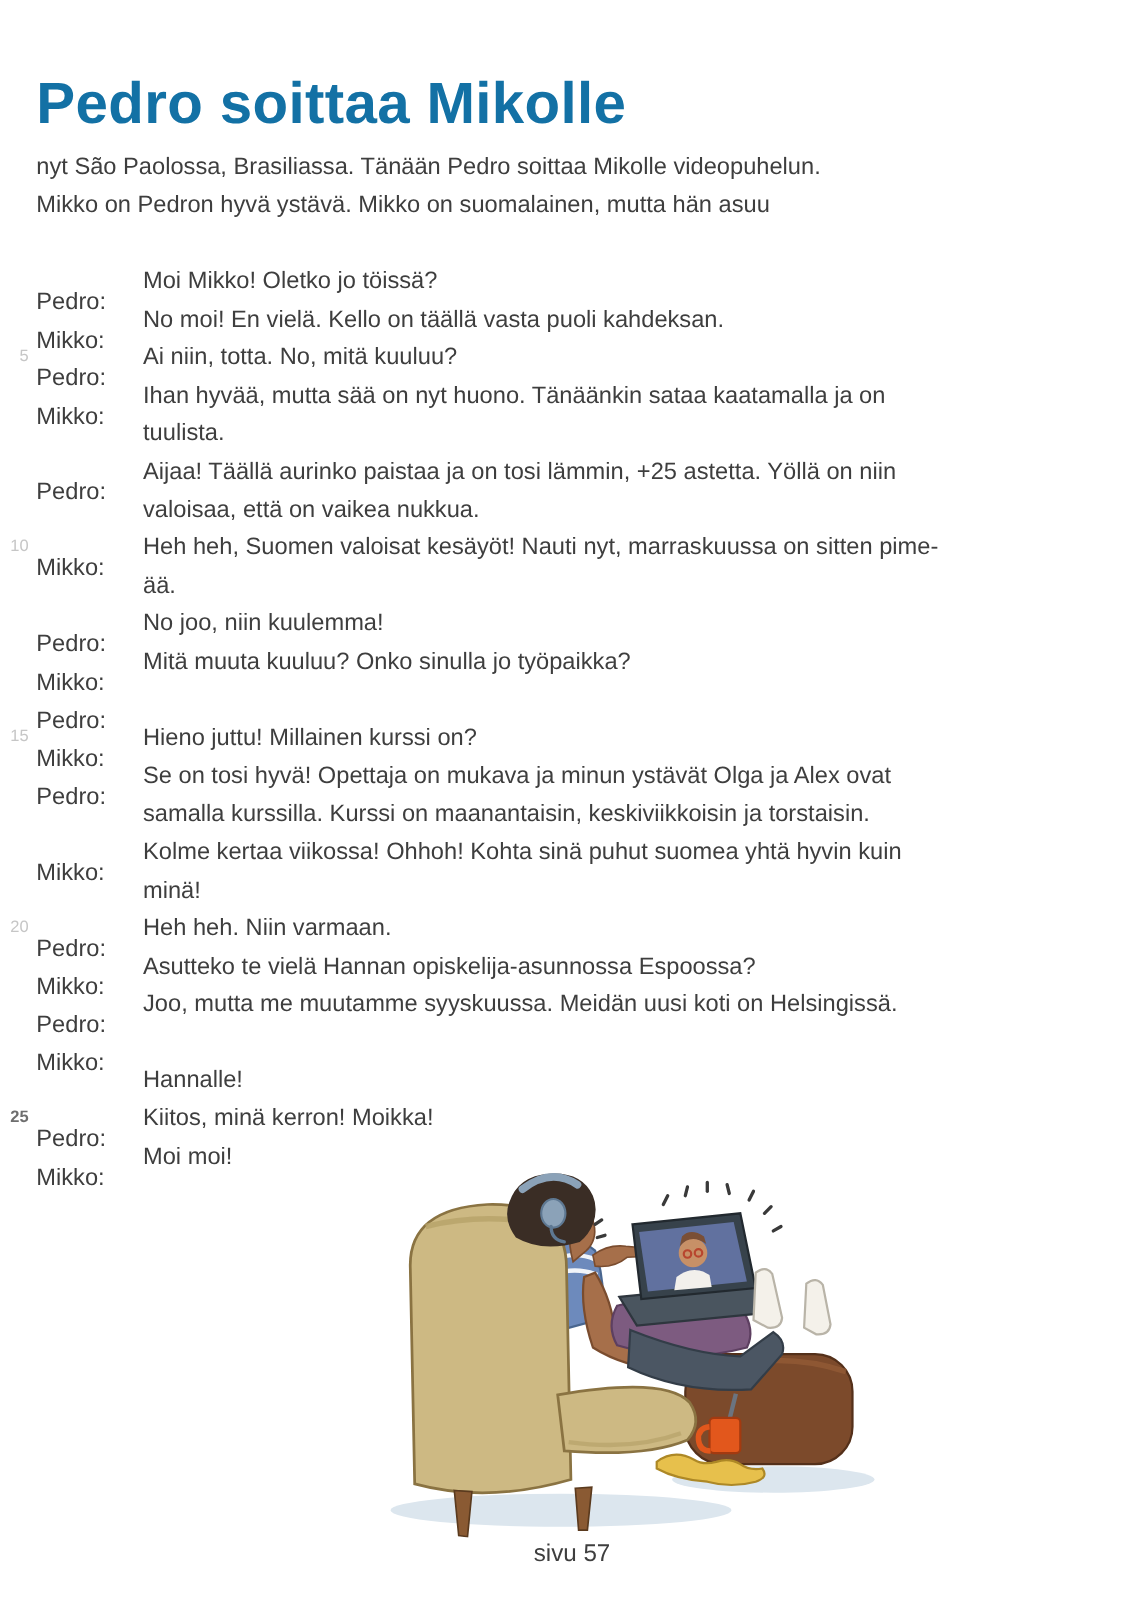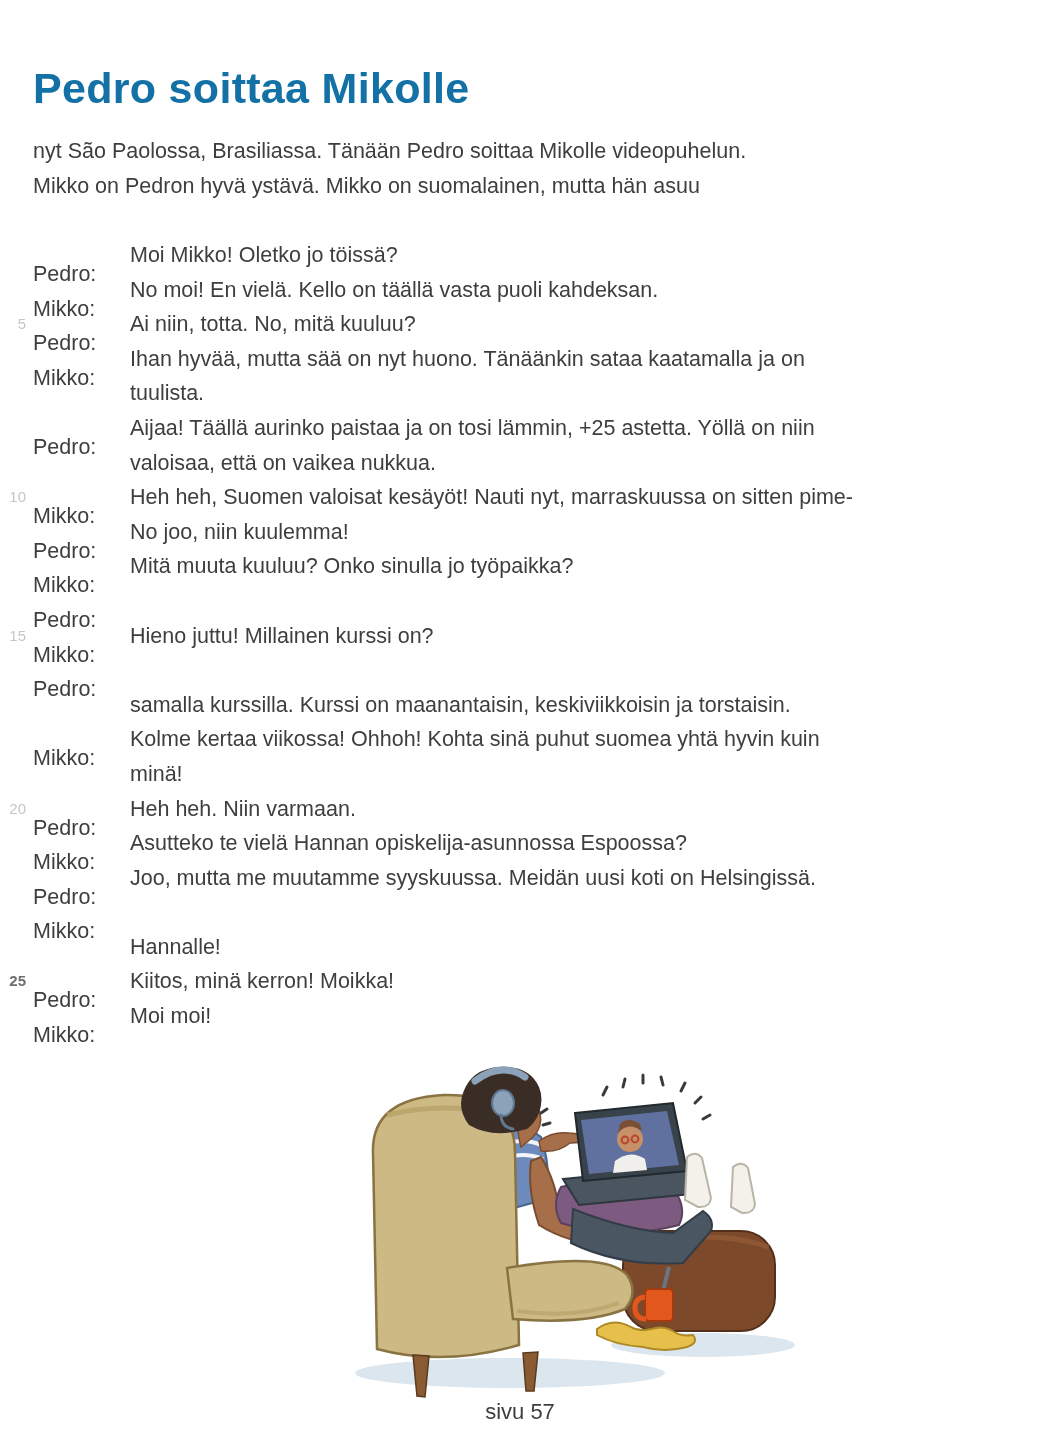--- a/index.html
+++ b/index.html
@@ -9,21 +9,21 @@
     height: 1456px;
     background: #ffffff;
     font-family: "Liberation Sans", sans-serif;
     color: var(--body-text, #3e3e3e);
     overflow: hidden;
   }
   .title {
     position: absolute;
     left: 33px;
     top: 47px;
-    font-size: 43px;
+    font-size: 53px;
     font-weight: bold;
     letter-spacing: 0.3px;
     color: var(--title-blue, #1371a5);
     margin-top: 17px;
   }
   .intro {
     position: absolute;
     left: 33px;
     top: 134px;
     font-size: 21.5px;
@@ -123,40 +123,46 @@
         <span class="dlg-speaker"></span>
         <span class="dlg-text">valoisaa, että on vaikea nukkua.</span>
       </div>
       <div class="dlg-row">
         <span class="dlg-num">10</span>
         <span class="dlg-speaker">Mikko:</span>
         <span class="dlg-text">Heh heh, Suomen valoisat kesäyöt! Nauti nyt, marraskuussa on sitten pime-</span>
       </div>
       <div class="dlg-row">
         <span class="dlg-num"></span>
+        <span class="dlg-speaker"></span>
+        <span class="dlg-text">ää.</span>
+      </div>
+      <div class="dlg-row">
+        <span class="dlg-num"></span>
         <span class="dlg-speaker">Pedro:</span>
         <span class="dlg-text">No joo, niin kuulemma!</span>
       </div>
       <div class="dlg-row">
         <span class="dlg-num"></span>
         <span class="dlg-speaker">Mikko:</span>
         <span class="dlg-text">Mitä muuta kuuluu? Onko sinulla jo työpaikka?</span>
       </div>
       <div class="dlg-row">
         <span class="dlg-num"></span>
         <span class="dlg-speaker">Pedro:</span>
       </div>
       <div class="dlg-row">
         <span class="dlg-num">15</span>
         <span class="dlg-speaker">Mikko:</span>
         <span class="dlg-text">Hieno juttu! Millainen kurssi on?</span>
       </div>
       <div class="dlg-row">
         <span class="dlg-num"></span>
         <span class="dlg-speaker">Pedro:</span>
+        <span class="dlg-text">Se on tosi hyvä! Opettaja on mukava ja minun ystävät Olga ja Alex ovat</span>
       </div>
       <div class="dlg-row">
         <span class="dlg-num"></span>
         <span class="dlg-speaker"></span>
         <span class="dlg-text">samalla kurssilla. Kurssi on maanantaisin, keskiviikkoisin ja torstaisin.</span>
       </div>
       <div class="dlg-row">
         <span class="dlg-num"></span>
         <span class="dlg-speaker">Mikko:</span>
         <span class="dlg-text">Kolme kertaa viikossa! Ohhoh! Kohta sinä puhut suomea yhtä hyvin kuin</span>

